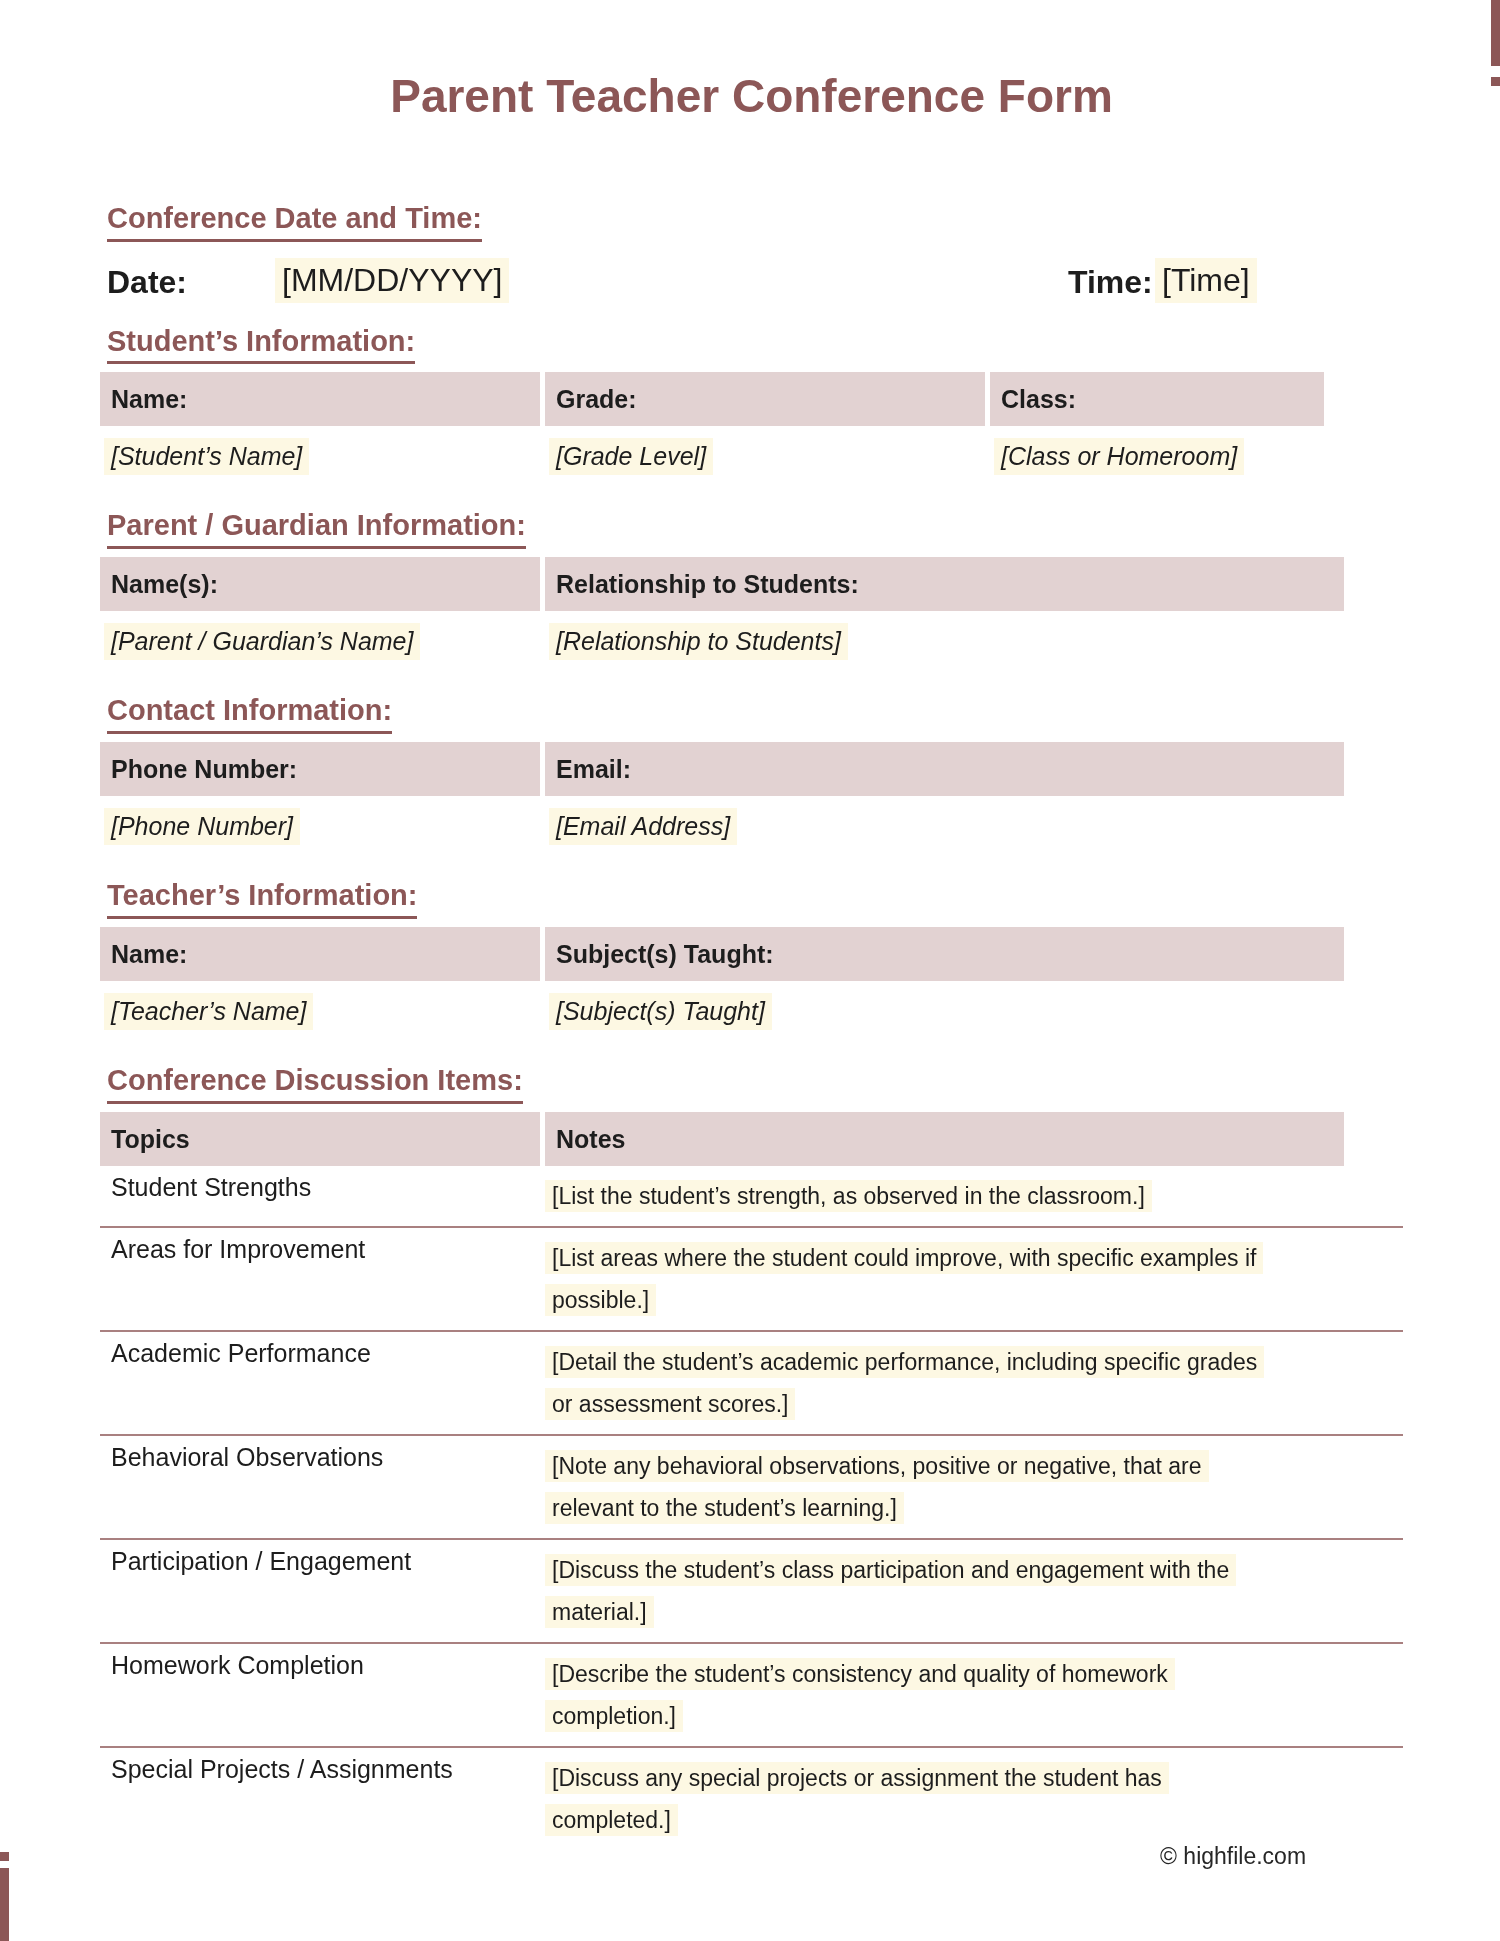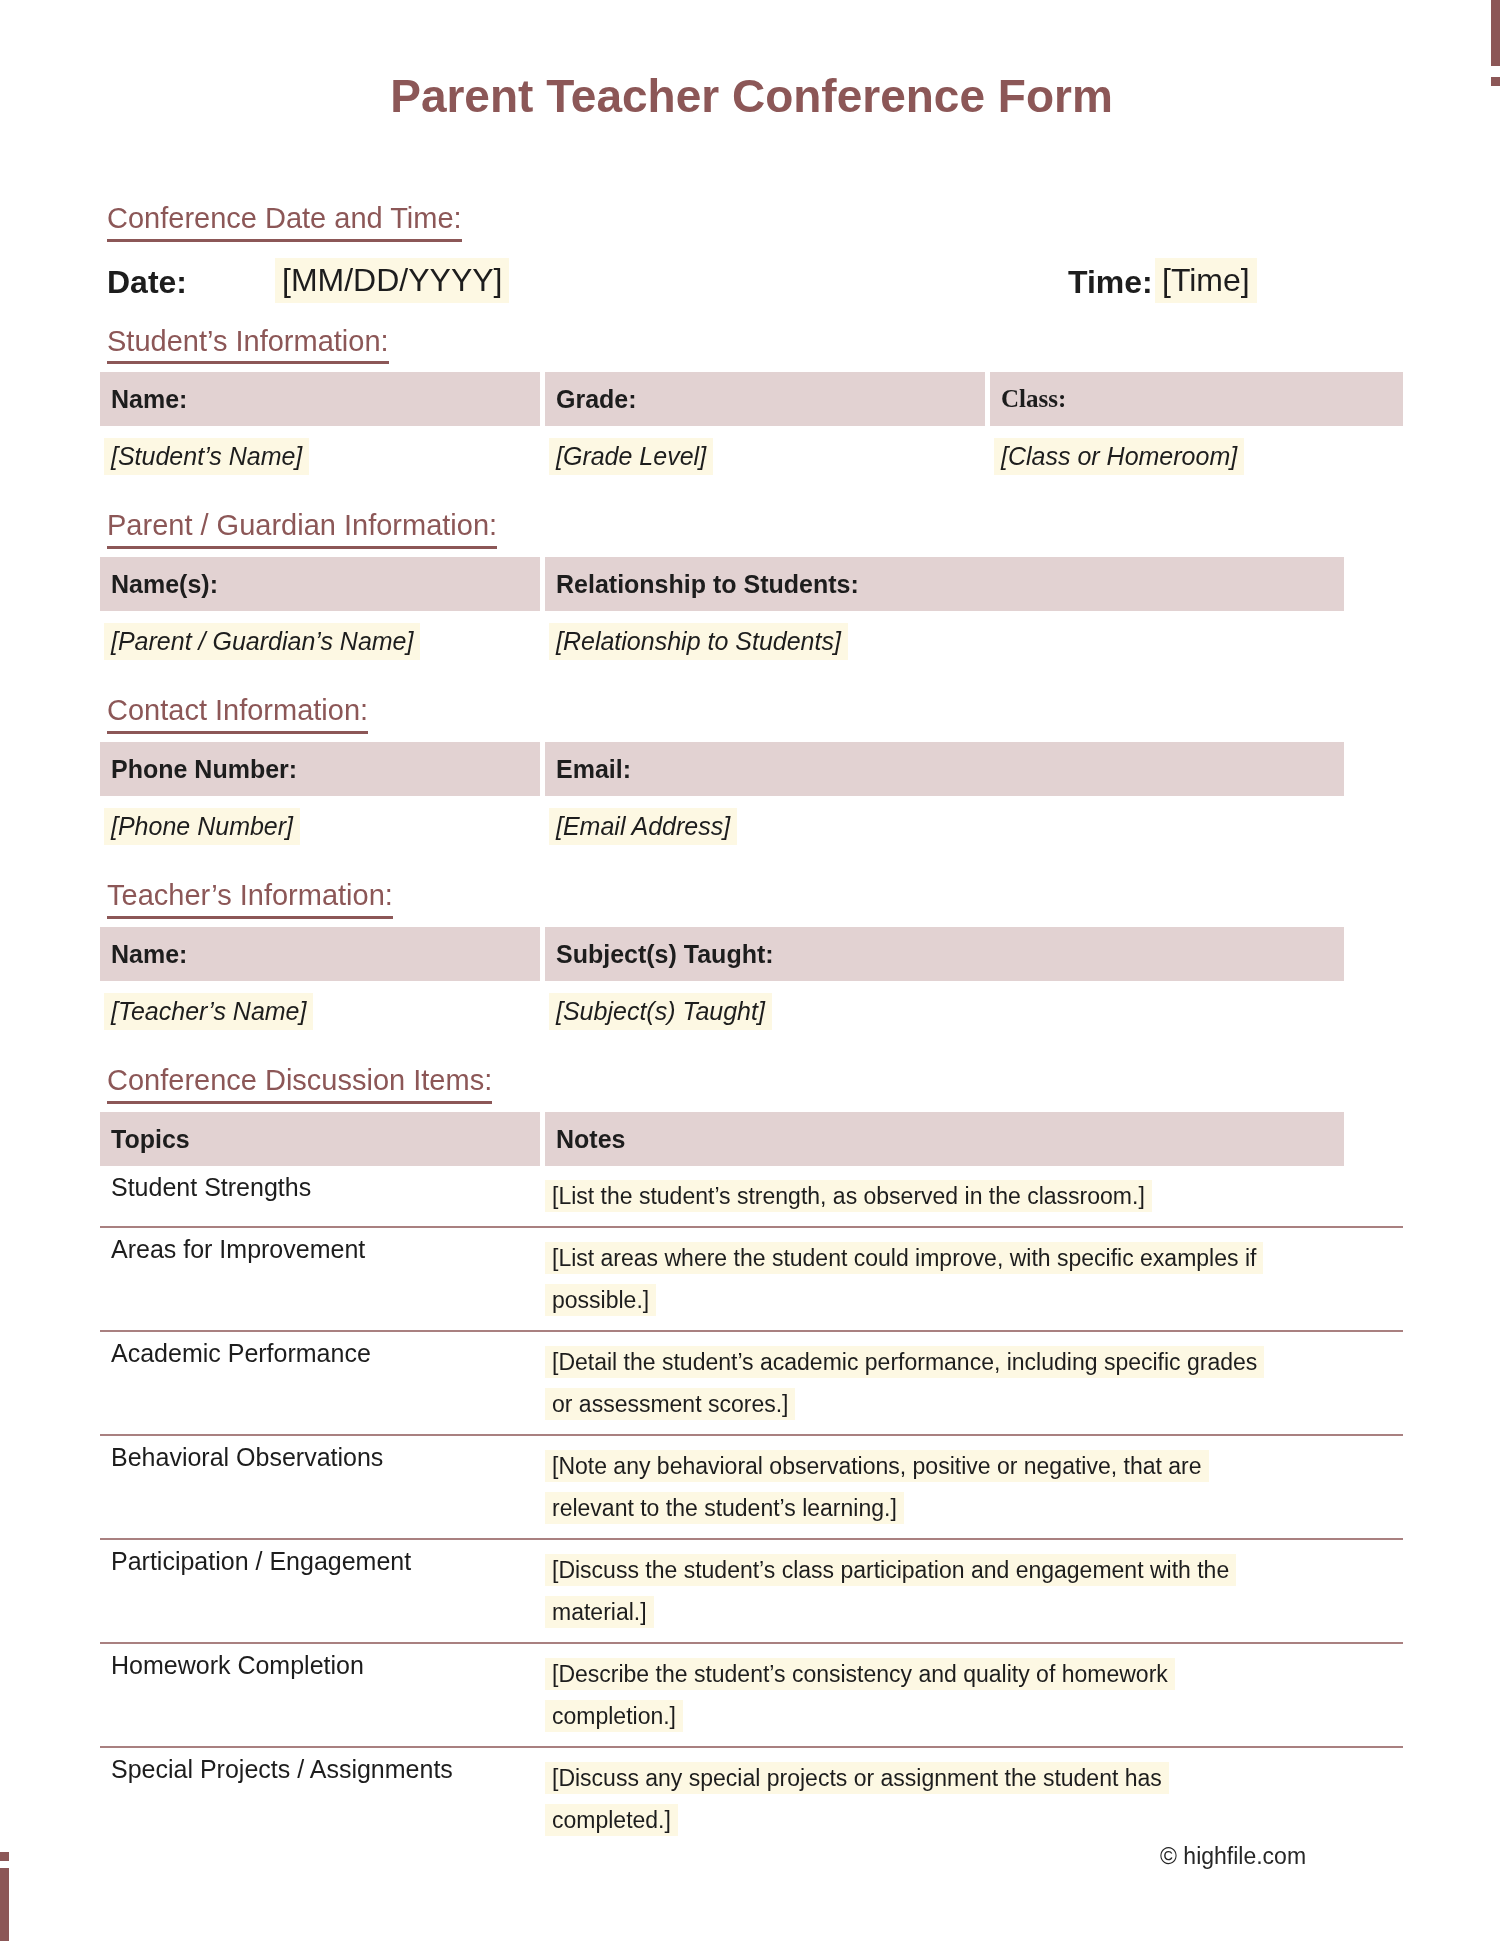--- a/index.html
+++ b/index.html
@@ -25,21 +25,21 @@
   .bl-dot{left:0;top:1852px;width:9px;height:9px;}
   .bl-bar{left:0;top:1868px;width:9px;height:73px;}
 
   .content{position:absolute;left:100px;top:0;width:1303px;}
 
   .doc-title{
     margin:70px 0 0 0;text-align:center;
     font-size:46px;line-height:1.15;font-weight:bold;color:var(--accent);
   }
 
-  h2.sec{margin:20px 0 0 7px;font-size:29px;line-height:1.2;font-weight:normal;color:var(--accent);}
+  h2.sec{margin:20px 0 0 7px;font-size:29px;line-height:1.2;font-weight:bold;color:var(--accent);}
   h2.sec.first{margin-top:78px;}
   h2.sec .u{border-bottom:3px solid var(--accent);padding-bottom:3px;display:inline-block;}
 
   .hl{
     background:var(--highlight);
     padding:4px 7px;
     display:inline-block;
   }
 
   
@@ -52,21 +52,21 @@
 
   
   .band{display:flex;margin-top:8px;}
   .bcell{
     background:var(--band);
     font-weight:bold;font-size:25px;
     padding:13px 6px 12px 11px;
   }
   .bcell.w1{width:440px;margin-right:5px;}
   .bcell.w2{width:440px;margin-right:5px;}
-  .bcell.w3{width:413px;font-family:Liberation Serif, serif;}
+  .bcell.w3{width:334px;}
   .bcell.wide{width:799px;}
 
   
   .vals{display:flex;padding:12px 0 13px 0;font-size:25px;}
   .vcell{padding-left:4px;font-style:italic;}
   .vcell.v1{width:445px;}
   .vcell.v2{width:445px;}
   .vcell.v3{width:413px;}
 
   

